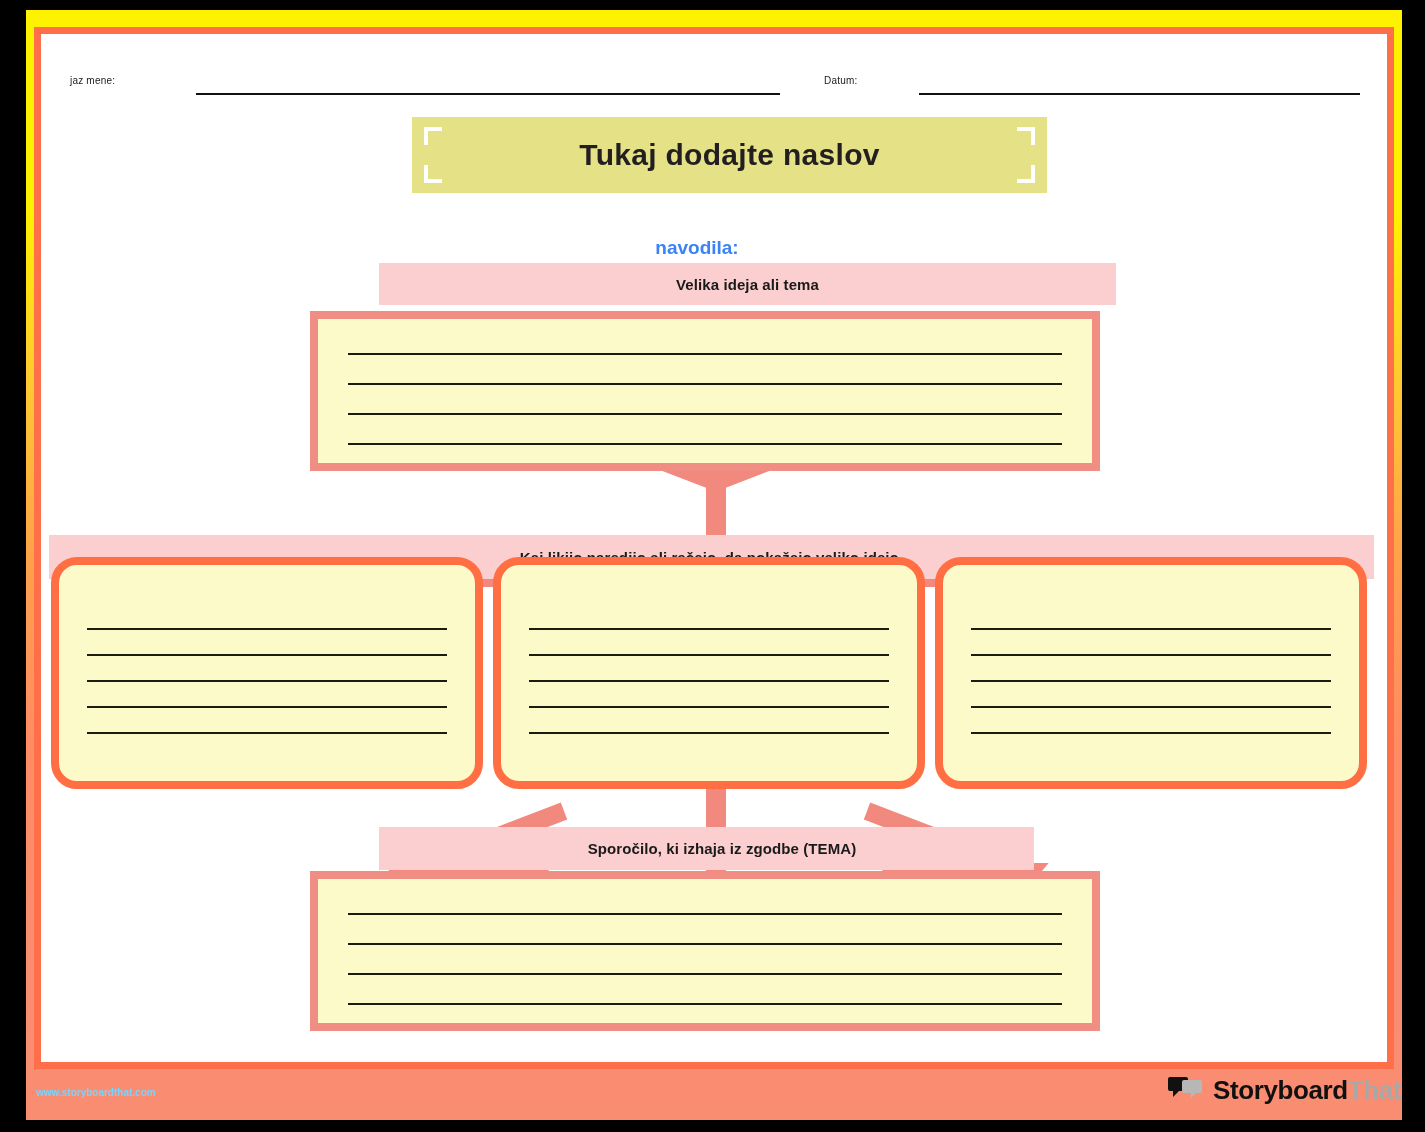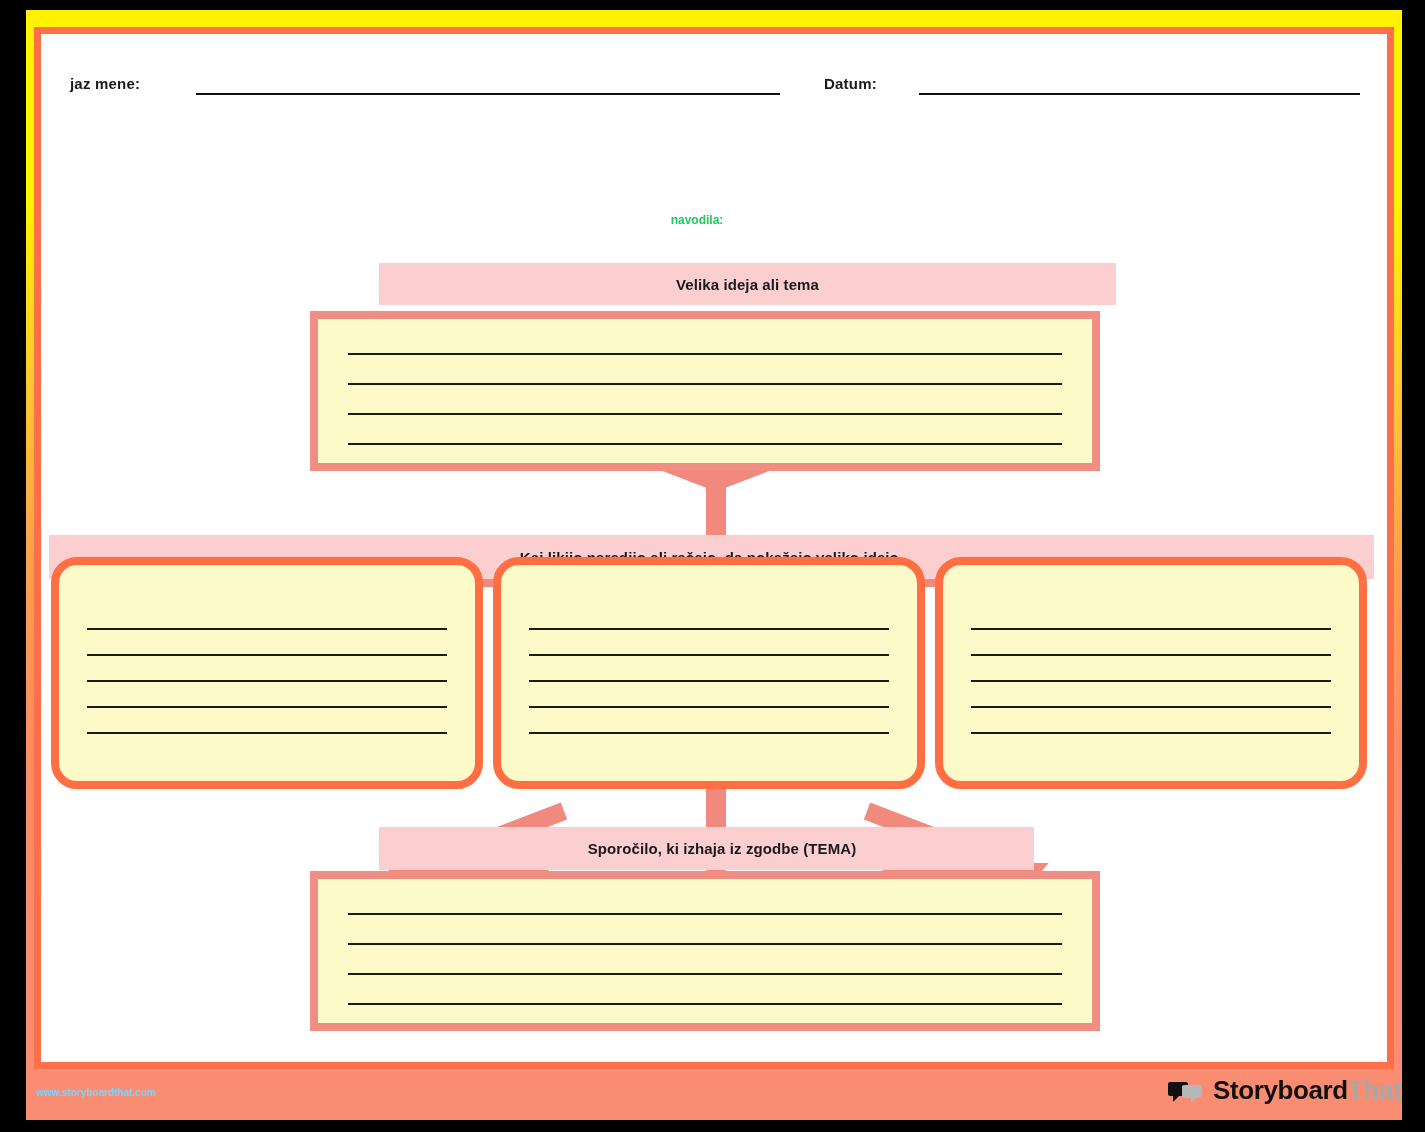--- a/index.html
+++ b/index.html
@@ -51,22 +51,22 @@
     position: absolute;
     left: 34px;
     top: 27px;
     width: 1360px;
     height: 1042px;
   }
 
   
   .hdr-label {
     position: absolute;
-    font-size: 15px;
-    font-weight: bold;
+    font-size: 10px;
+    font-weight: normal;
     color: #1a1a1a;
     letter-spacing: .2px;
   }
   .hdr-rule {
     position: absolute;
     height: 0;
     border-bottom: 2.5px solid #111111;
   }
 
   
@@ -96,26 +96,26 @@
     border-width: 0;
   }
   .corner.tl { left: 12px;  top: 10px;    border-left-width: 4px; border-top-width: 4px; }
   .corner.tr { right: 12px; top: 10px;    border-right-width: 4px; border-top-width: 4px; }
   .corner.bl { left: 12px;  bottom: 10px; border-left-width: 4px; border-bottom-width: 4px; }
   .corner.br { right: 12px; bottom: 10px; border-right-width: 4px; border-bottom-width: 4px; }
 
   #instructions-label {
     position: absolute;
     left: 0;
-    top: 186px;
+    top: 210px;
     width: 1326px;
     text-align: center;
-    font-size: 12px;
-    font-weight: bold;
-    color: #22c55e;
+    font-size: 19px;
+    font-weight: bold;
+    color: #3b82f6;
   }
 
   
   .pink-bar {
     position: absolute;
     background: #FBCFCF;
     display: flex;
     align-items: center;
     justify-content: center;
     z-index: 4;
@@ -235,21 +235,21 @@
     font-size: 10px;
     font-weight: bold;
     color: #7dd3fc;
     z-index: 10;
   }
   #footer-logo {
     position: absolute;
     right: 24px;
     bottom: 26px;
     display: flex;
-    align-items: flex-end;
+    align-items: flex-start;
     gap: 9px;
     z-index: 10;
   }
   #logo-text {
     font-size: 26px;
     font-weight: bold;
     letter-spacing: -.4px;
   }
   #logo-text .dark { color: #111111; }
   #logo-text .gray { color: #A8A8A8; }
@@ -263,20 +263,27 @@
   <div id="inner-border"></div>
 
   <div id="canvas">
 
     <div class="hdr-label" style="left:36px; top:48px;">jaz mene:</div>
     <div class="hdr-rule" style="left:162px; top:66px; width:584px;"></div>
 
     <div class="hdr-label" style="left:790px; top:48px;">Datum:</div>
     <div class="hdr-rule" style="left:885px; top:66px; width:441px;"></div>
 
+    <div id="title-box">
+      <span class="corner tl"></span>
+      <span class="corner tr"></span>
+      <span class="corner bl"></span>
+      <span class="corner br"></span>
+      <span id="title-text">Tukaj dodajte naslov</span>
+    </div>
 
     <div id="instructions-label">navodila:</div>
 
     <div class="connector" id="fan-left"></div>
     <div class="connector" id="fan-right"></div>
     <div class="connector" id="stem-top"></div>
     <div class="connector" id="stem-mid-left"></div>
     <div class="connector" id="stem-mid-right"></div>
 
     <div class="connector" id="fan2-left"></div>

